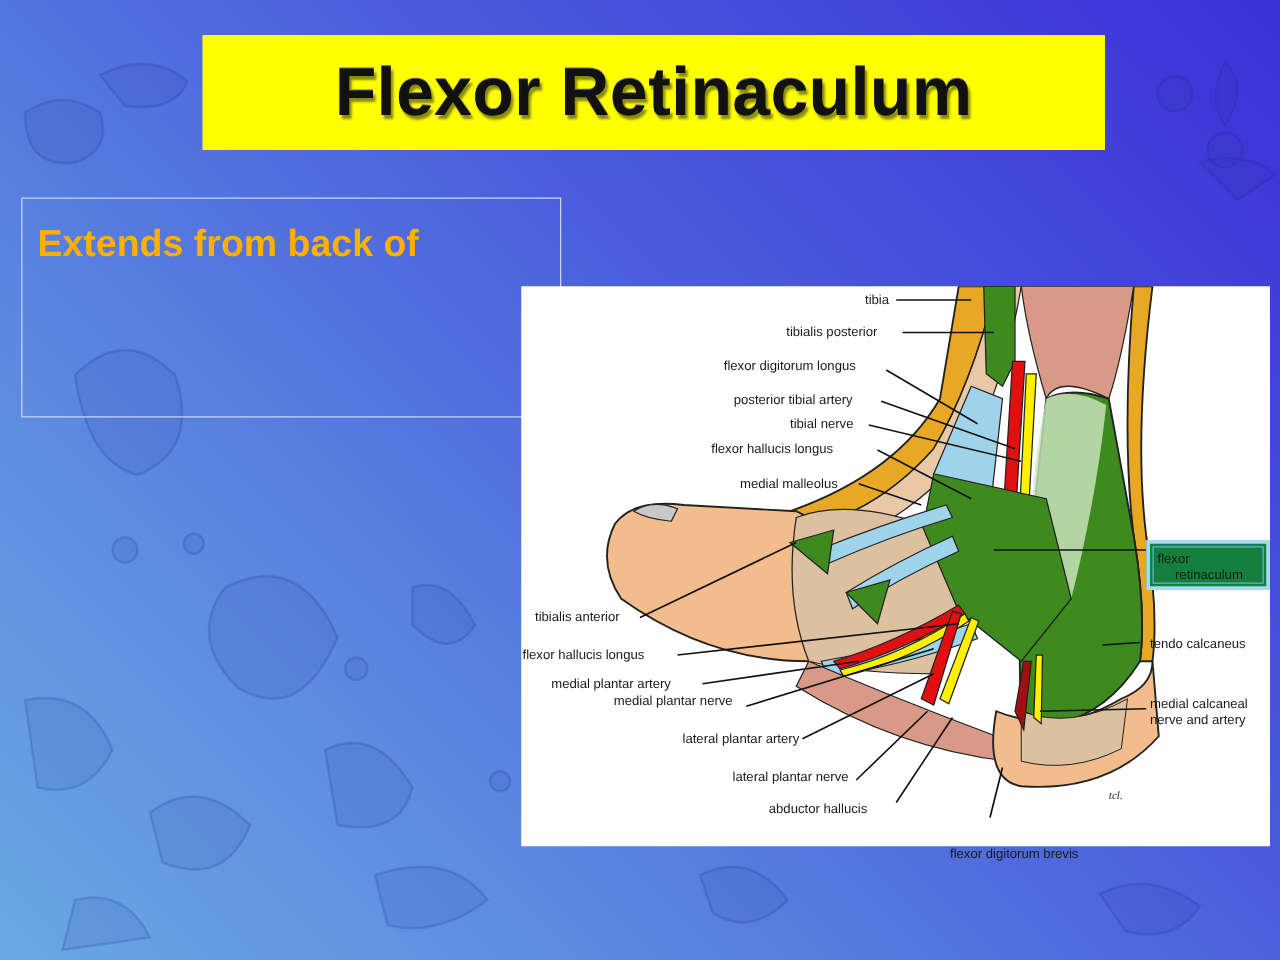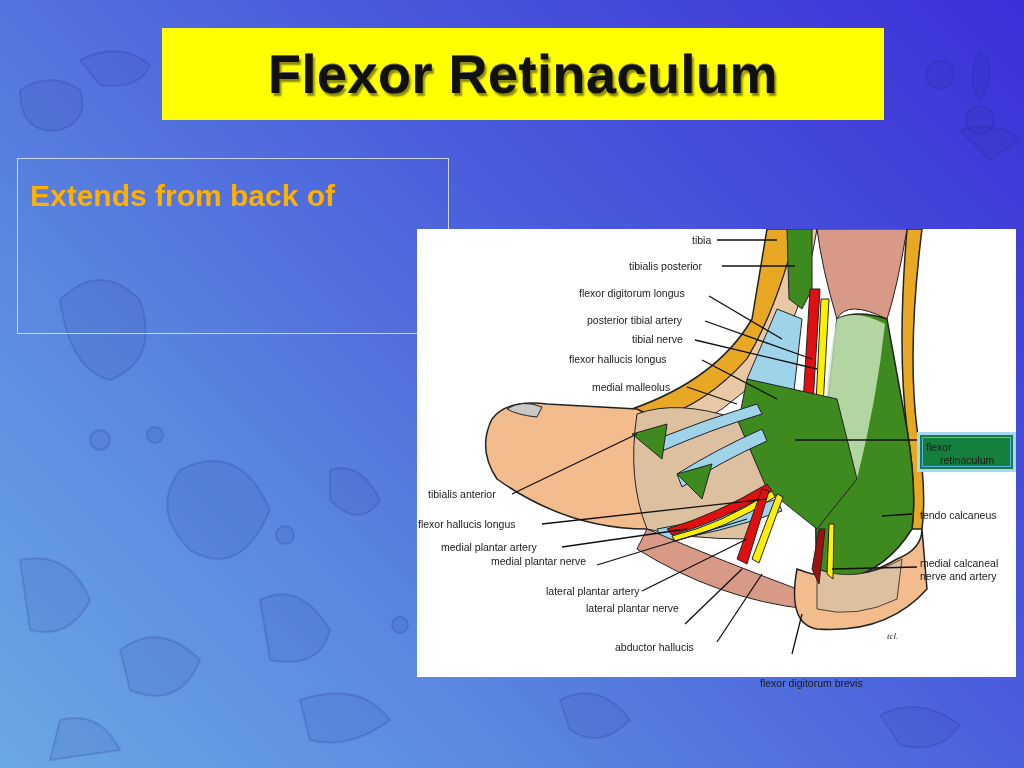--- a/index.html
+++ b/index.html
@@ -158,21 +158,21 @@
   <span class="lbl" style="left:162px; top:58px;">flexor digitorum longus</span>
   <span class="lbl" style="left:170px; top:85px;">posterior tibial artery</span>
   <span class="lbl" style="left:215px; top:104px;">tibial nerve</span>
   <span class="lbl" style="left:152px; top:124px;">flexor hallucis longus</span>
   <span class="lbl" style="left:175px; top:152px;">medial malleolus</span>
   <span class="lbl" style="left:11px; top:259px;text-align:center;">tibialis anterior</span>
   <span class="lbl" style="left:1px; top:289px;">flexor hallucis longus</span>
   <span class="lbl" style="left:24px; top:312px;">medial plantar artery</span>
   <span class="lbl" style="left:62px; top:326px;padding-left:12px;">medial plantar nerve</span>
   <span class="lbl" style="left:108px; top:356px;margin-left:21px;">lateral plantar artery</span>
-  <span class="lbl" style="left:156px; top:373px;padding-left:13px;">lateral plantar nerve</span>
+  <span class="lbl" style="left:156px; top:387px;padding-left:13px;">lateral plantar nerve</span>
   <span class="lbl" style="left:198px; top:412px;">abductor hallucis</span>
   <span class="lbl" style="left:314px; top:448px;padding-left:29px;">flexor digitorum brevis</span>
 
   <div class="retin-box">
     <div class="retin-inner"></div>
     <span class="lbl" style="left:6px; top:6px;">flexor</span>
     <span class="lbl" style="left:20px; top:19px;">retinaculum</span>
   </div>
 
   <span class="lbl" style="left:503px; top:280px;">tendo calcaneus</span>

